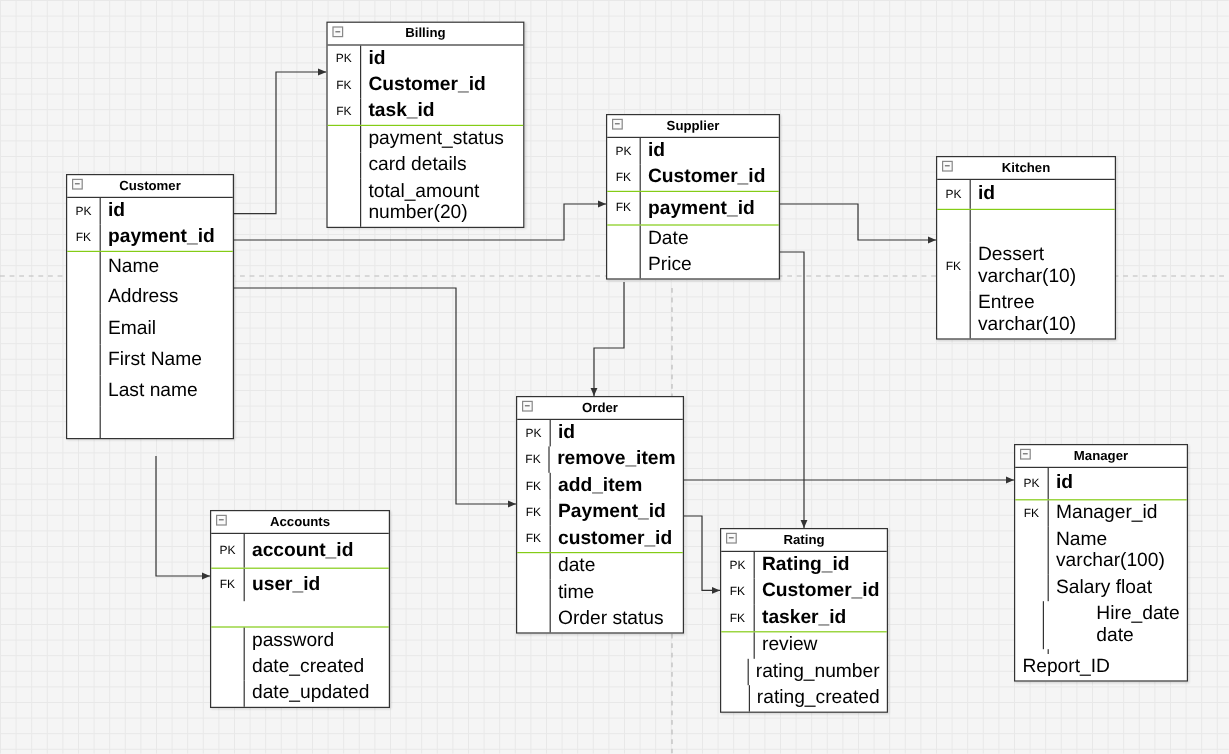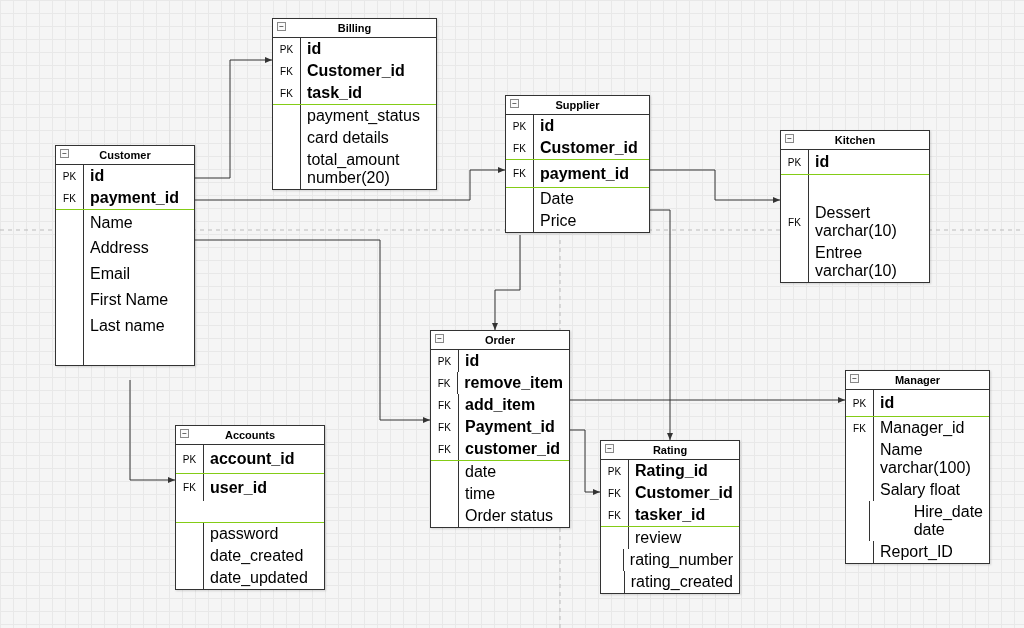--- a/index.html
+++ b/index.html
@@ -350,18 +350,18 @@
         <div class="val">Name varchar(100)</div>
       </div>
       <div class="row" style="min-height: 20px;">
         <div class="keycol"></div>
         <div class="val">Salary float</div>
       </div>
       <div class="row" style="min-height: 20px; gap: 38px;">
         <div class="keycol"></div>
         <div class="val">Hire_date date</div>
       </div>
-      <div class="row" style="min-height: 20px;">
+      <div class="row" style="min-height: 20px; flex-direction: column;">
         <div class="keycol"></div>
         <div class="val">Report_ID</div>
       </div>
     </div>
 </div>
 
 </body></html>

